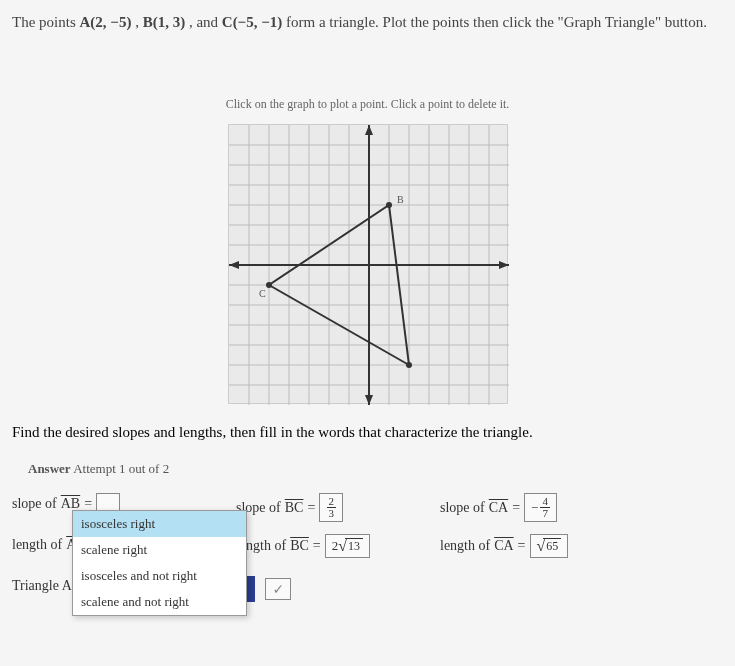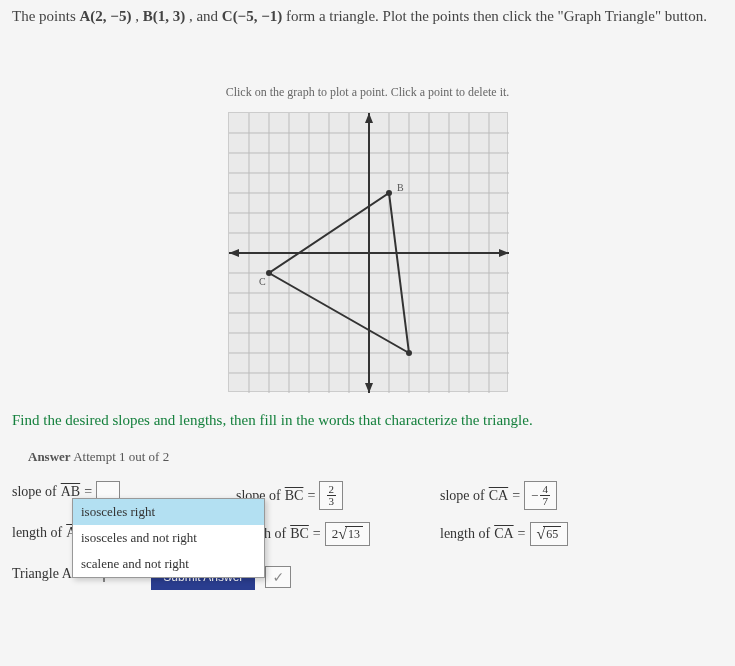--- a/index.html
+++ b/index.html
@@ -6,21 +6,21 @@
     body {
       font-family: Georgia, 'Times New Roman', serif;
       background: #f5f5f5;
       width: 735px;
       height: 666px;
       overflow: hidden;
       color: #333;
       font-size: 14px;
     }
     .header {
-      padding: 8px 12px;
+      padding: 14px 12px;
       font-size: 15px;
       color: #444;
     }
     .subheader {
       text-align: center;
       font-size: 12px;
       color: #666;
       padding: 4px 0 8px;
       margin-top: 48px;
     }
@@ -33,21 +33,21 @@
       width: 280px;
       height: 280px;
       background: #eaeaea;
       border: 1px solid #ccc;
       position: relative;
     }
     .graph svg { display: block; }
     .instruction {
       padding: 16px 12px 8px;
       font-size: 15px;
-      color: #15803d;
+      color: #000000;
     }
     .answer-line {
       padding: 12px 12px 8px;
       font-size: 13px;
       color: #555;
       margin-left: 16px;
     }
     .answer-line .bold { font-weight: bold; }
     .answers {
       padding: 8px 12px;
@@ -92,21 +92,21 @@
     .frac .den { padding: 0 2px; }
     .neg { margin-right: 2px; }
     .dropdown-area {
       position: relative;
       display: inline-block;
     }
     .dropdown {
       position: absolute;
       top: -68px;
       left: 60px;
-      width: 193px;
+      width: 175px;
       background: #fff;
       border: 1px solid #999;
       box-shadow: 2px 2px 6px rgba(0,0,0,.2);
       z-index: 10;
       font-size: 13px;
     }
     .dropdown .opt {
       padding: 5px 8px;
       cursor: pointer;
     }
@@ -297,20 +297,21 @@
 
   <div class="triangle-row">
     <div class="dropdown-area">
       <span>Triangle ABC is</span>
       <span> </span>
       <span class="tri-box" style="position:relative;">
         <span class="cursor-icon">➤</span>
       </span>
       <div class="dropdown">
         <div class="opt highlight">isosceles right</div>
+        <div class="opt">scalene right</div>
         <div class="opt">isosceles and not right</div>
         <div class="opt">scalene and not right</div>
       </div>
     </div>
     <div class="submit-row" style="margin-left:40px;">
       <button class="submit-btn">Submit Answer</button>
       <div class="check-box">
         <span>✓</span>
       </div>
     </div>

